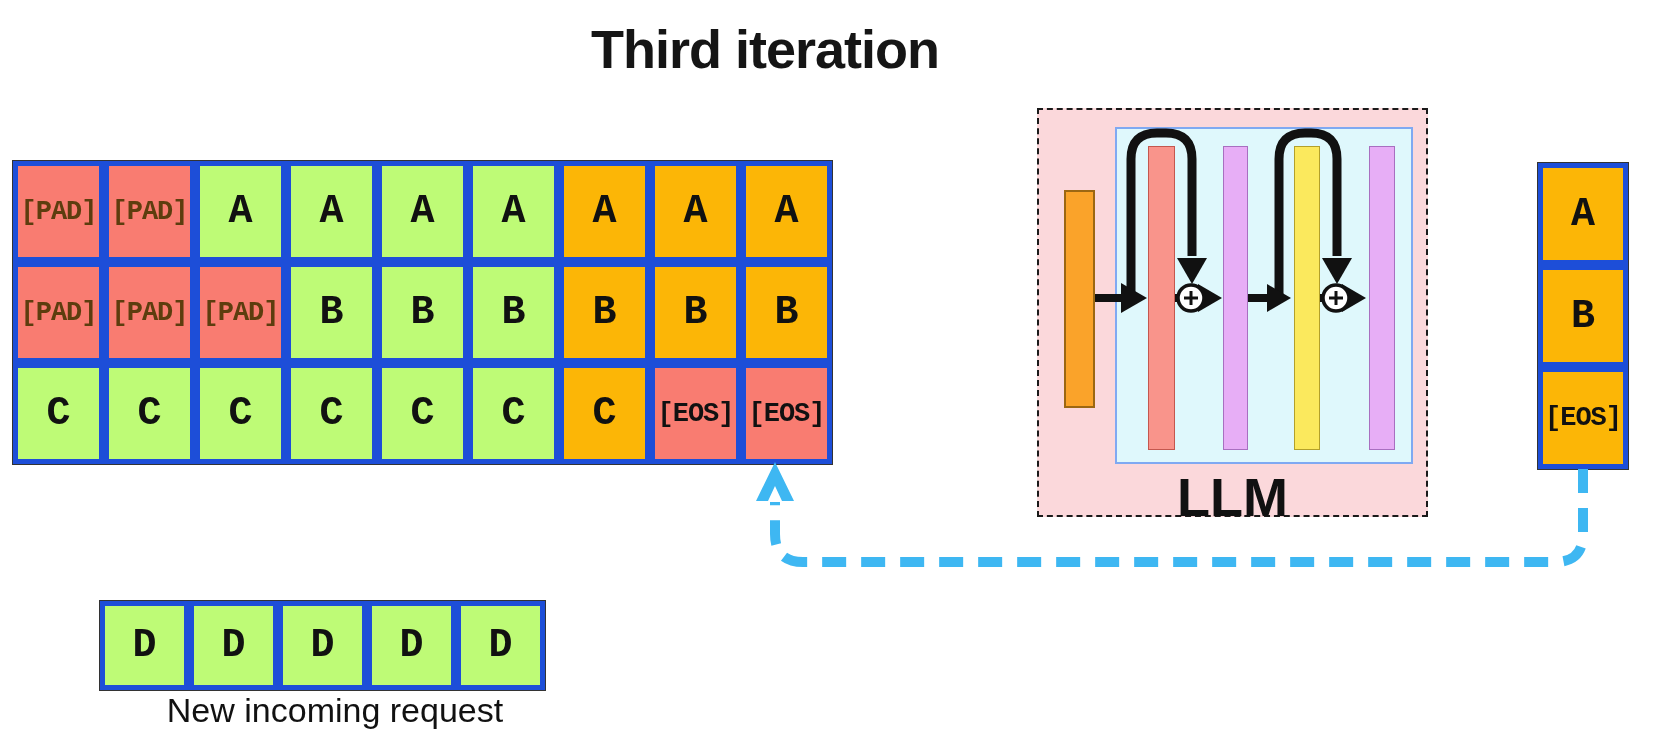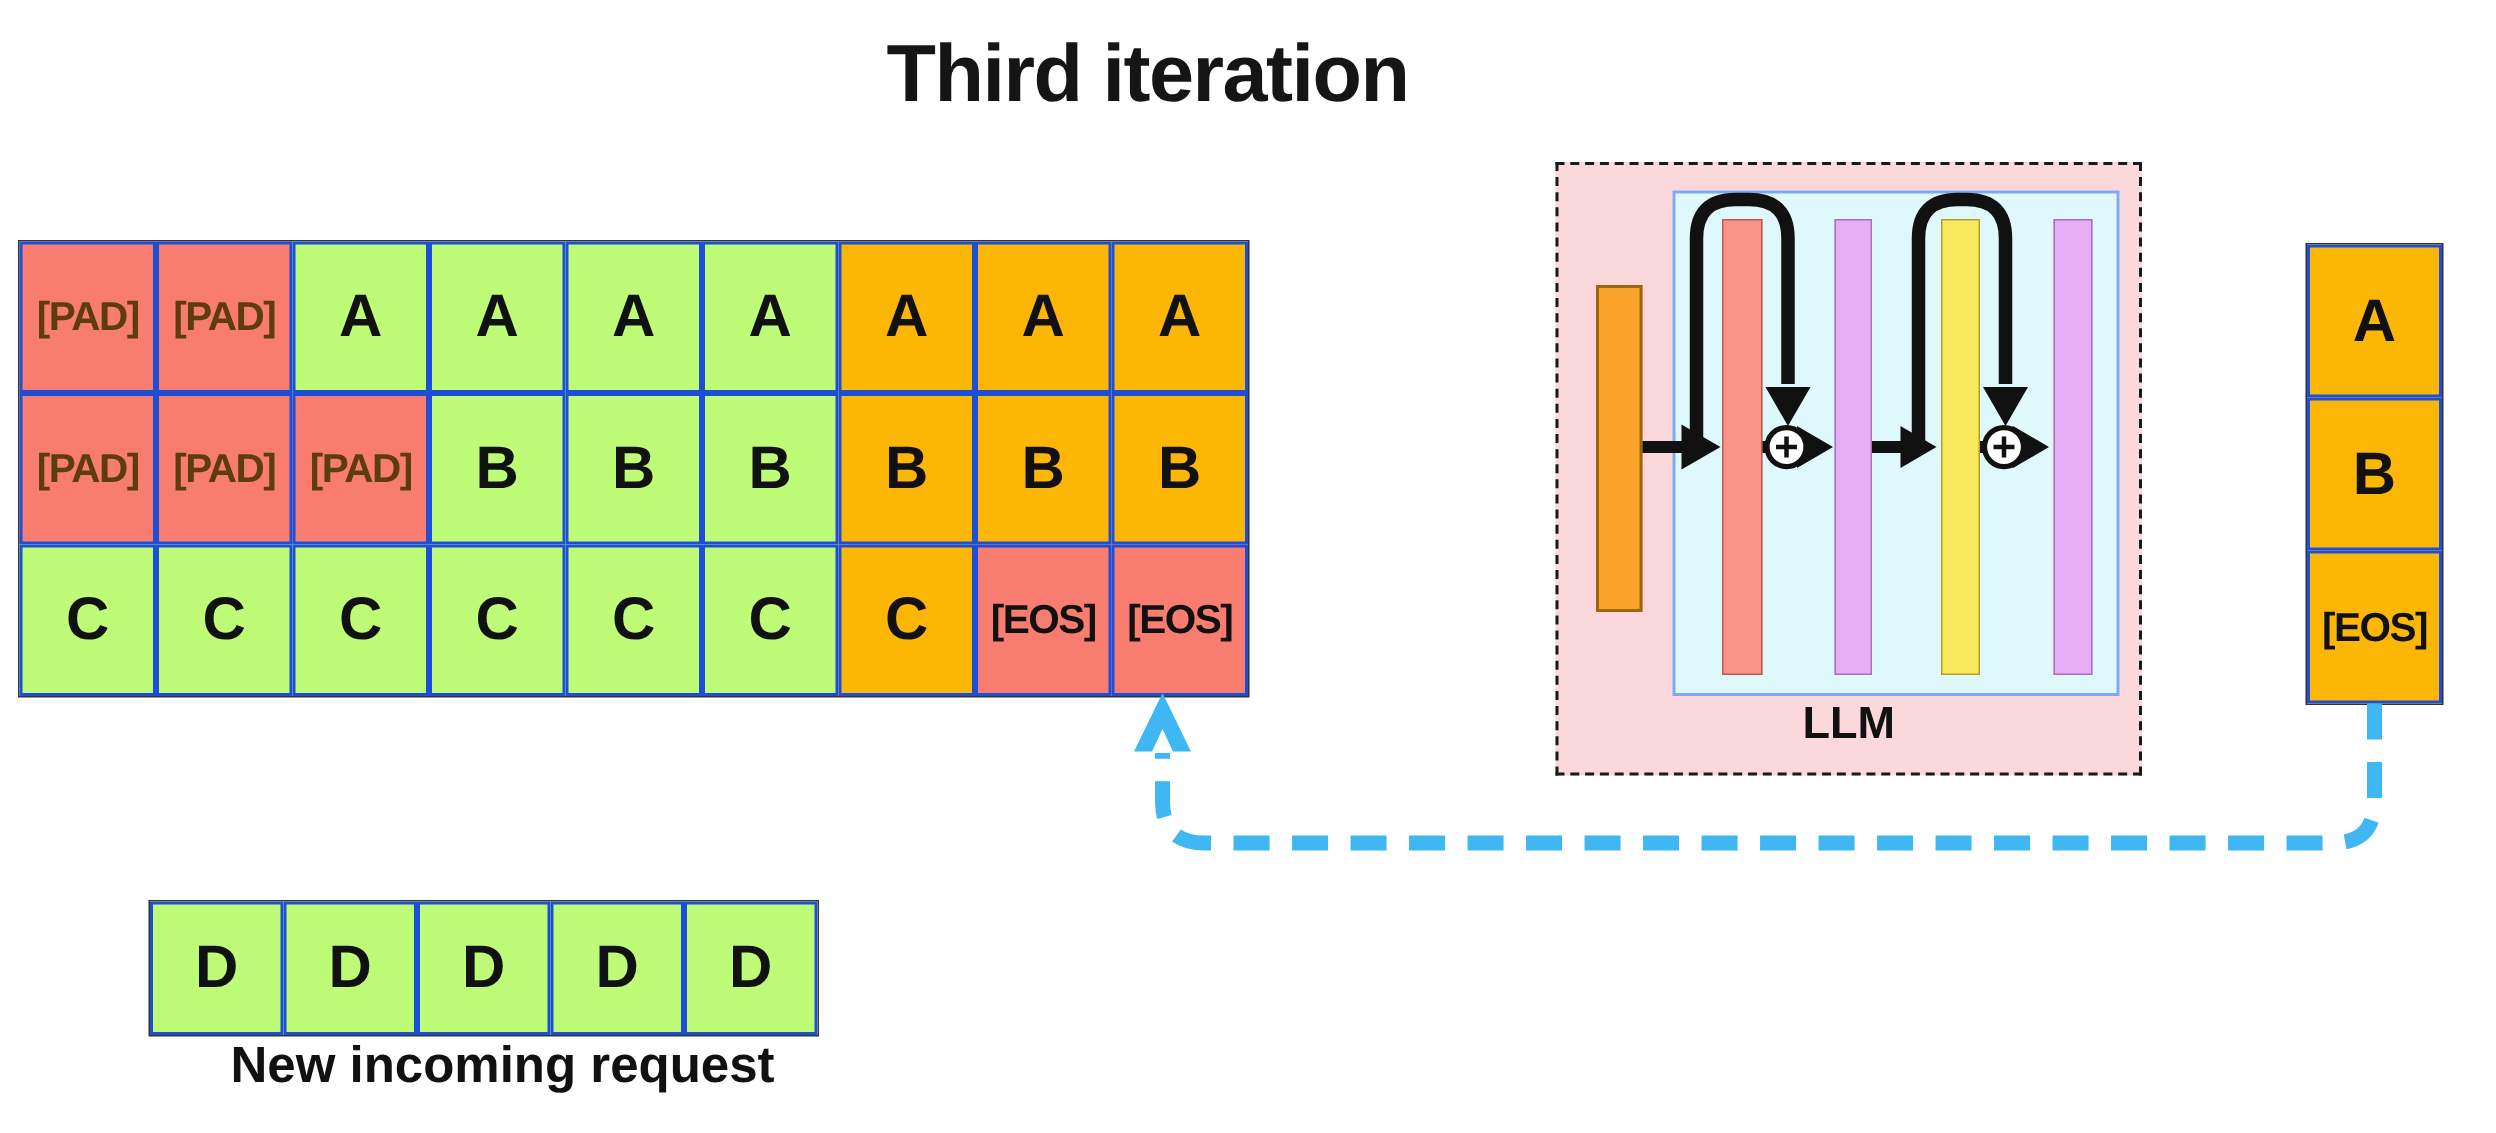--- a/index.html
+++ b/index.html
@@ -12,60 +12,60 @@
     font-size:54px;font-weight:bold;letter-spacing:-1px;color:#151515;
   }
   
   .batch-grid{
     position:absolute;left:12px;top:160px;
     display:grid;grid-template-columns:repeat(9,91px);grid-template-rows:repeat(3,101px);
     border:1px solid #333;
   }
   .cell{
     display:flex;align-items:center;justify-content:center;
-    border:2px solid #1d4ed8;font-weight:bold;font-size:40px;color:#111;
+    border:5px solid #1d4ed8;font-weight:bold;font-size:40px;color:#111;font-family:Liberation Mono, monospace;
   }
   .cell.tok{font-size:27px;letter-spacing:-1px;}
   .cell.green{background:var(--green-cell,#BEFB76);}
   .cell.orange{background:var(--orange-cell,#FCB606);}
   .cell.red{background:var(--red-cell,#F97C71);}
   .cell.padtxt{color:var(--pad-text,#5D3D0E);}
   
   .idle-label{
     position:absolute;left:99px;top:549px;width:445px;text-align:center;
     font-size:33px;font-weight:bold;
   }
   .idle-grid{
     position:absolute;left:99px;top:600px;
     display:grid;grid-template-columns:repeat(5,89px);grid-template-rows:89px;
     border:1px solid #333;
   }
   .caption{
     position:absolute;left:88px;top:691px;width:494px;text-align:center;
-    font-size:34px;font-weight:bold;
+    font-size:34px;font-weight:normal;
   }
   
   .llm-outer{
     position:absolute;left:1037px;top:108px;width:391px;height:409px;
     background:var(--llm-outer-pink,#FBD8DB);border:2px dashed #1a1a1a;box-sizing:border-box;
   }
   .llm-inner{
     position:absolute;left:1115px;top:127px;width:298px;height:337px;
     background:var(--llm-inner-cyan,#DFF8FC);border:2px solid var(--inner-border-blue,#7FA9F2);
     box-sizing:border-box;
   }
   .bar{position:absolute;box-sizing:border-box;}
   .bar.orange{left:1064px;top:190px;width:31px;height:218px;background:var(--bar-orange,#FAA32A);border:2px solid #9c6712;}
   .bar.salmon{left:1148px;top:146px;width:27px;height:304px;background:var(--bar-salmon,#F9948B);border:1px solid #c4574e;}
   .bar.purple1{left:1223px;top:146px;width:25px;height:304px;background:var(--bar-purple,#E7AEF6);border:1px solid #a86fc0;}
   .bar.yellow{left:1294px;top:146px;width:26px;height:304px;background:var(--bar-yellow,#FBE95D);border:1px solid #b3a02a;}
   .bar.purple2{left:1369px;top:146px;width:26px;height:304px;background:var(--bar-purple,#E7AEF6);border:1px solid #a86fc0;}
   .llm-label{
     position:absolute;left:1037px;top:466px;width:391px;text-align:center;
-    font-size:30px;font-weight:bold;color:#111;
+    font-size:54px;font-weight:bold;color:#111;
   }
   
   .out-col{
     position:absolute;left:1537px;top:162px;
     display:grid;grid-template-columns:90px;grid-template-rows:repeat(3,102px);
     border:1px solid #333;
   }
   .overlay{position:absolute;left:0;top:0;pointer-events:none;}
 </style>
 </head>

